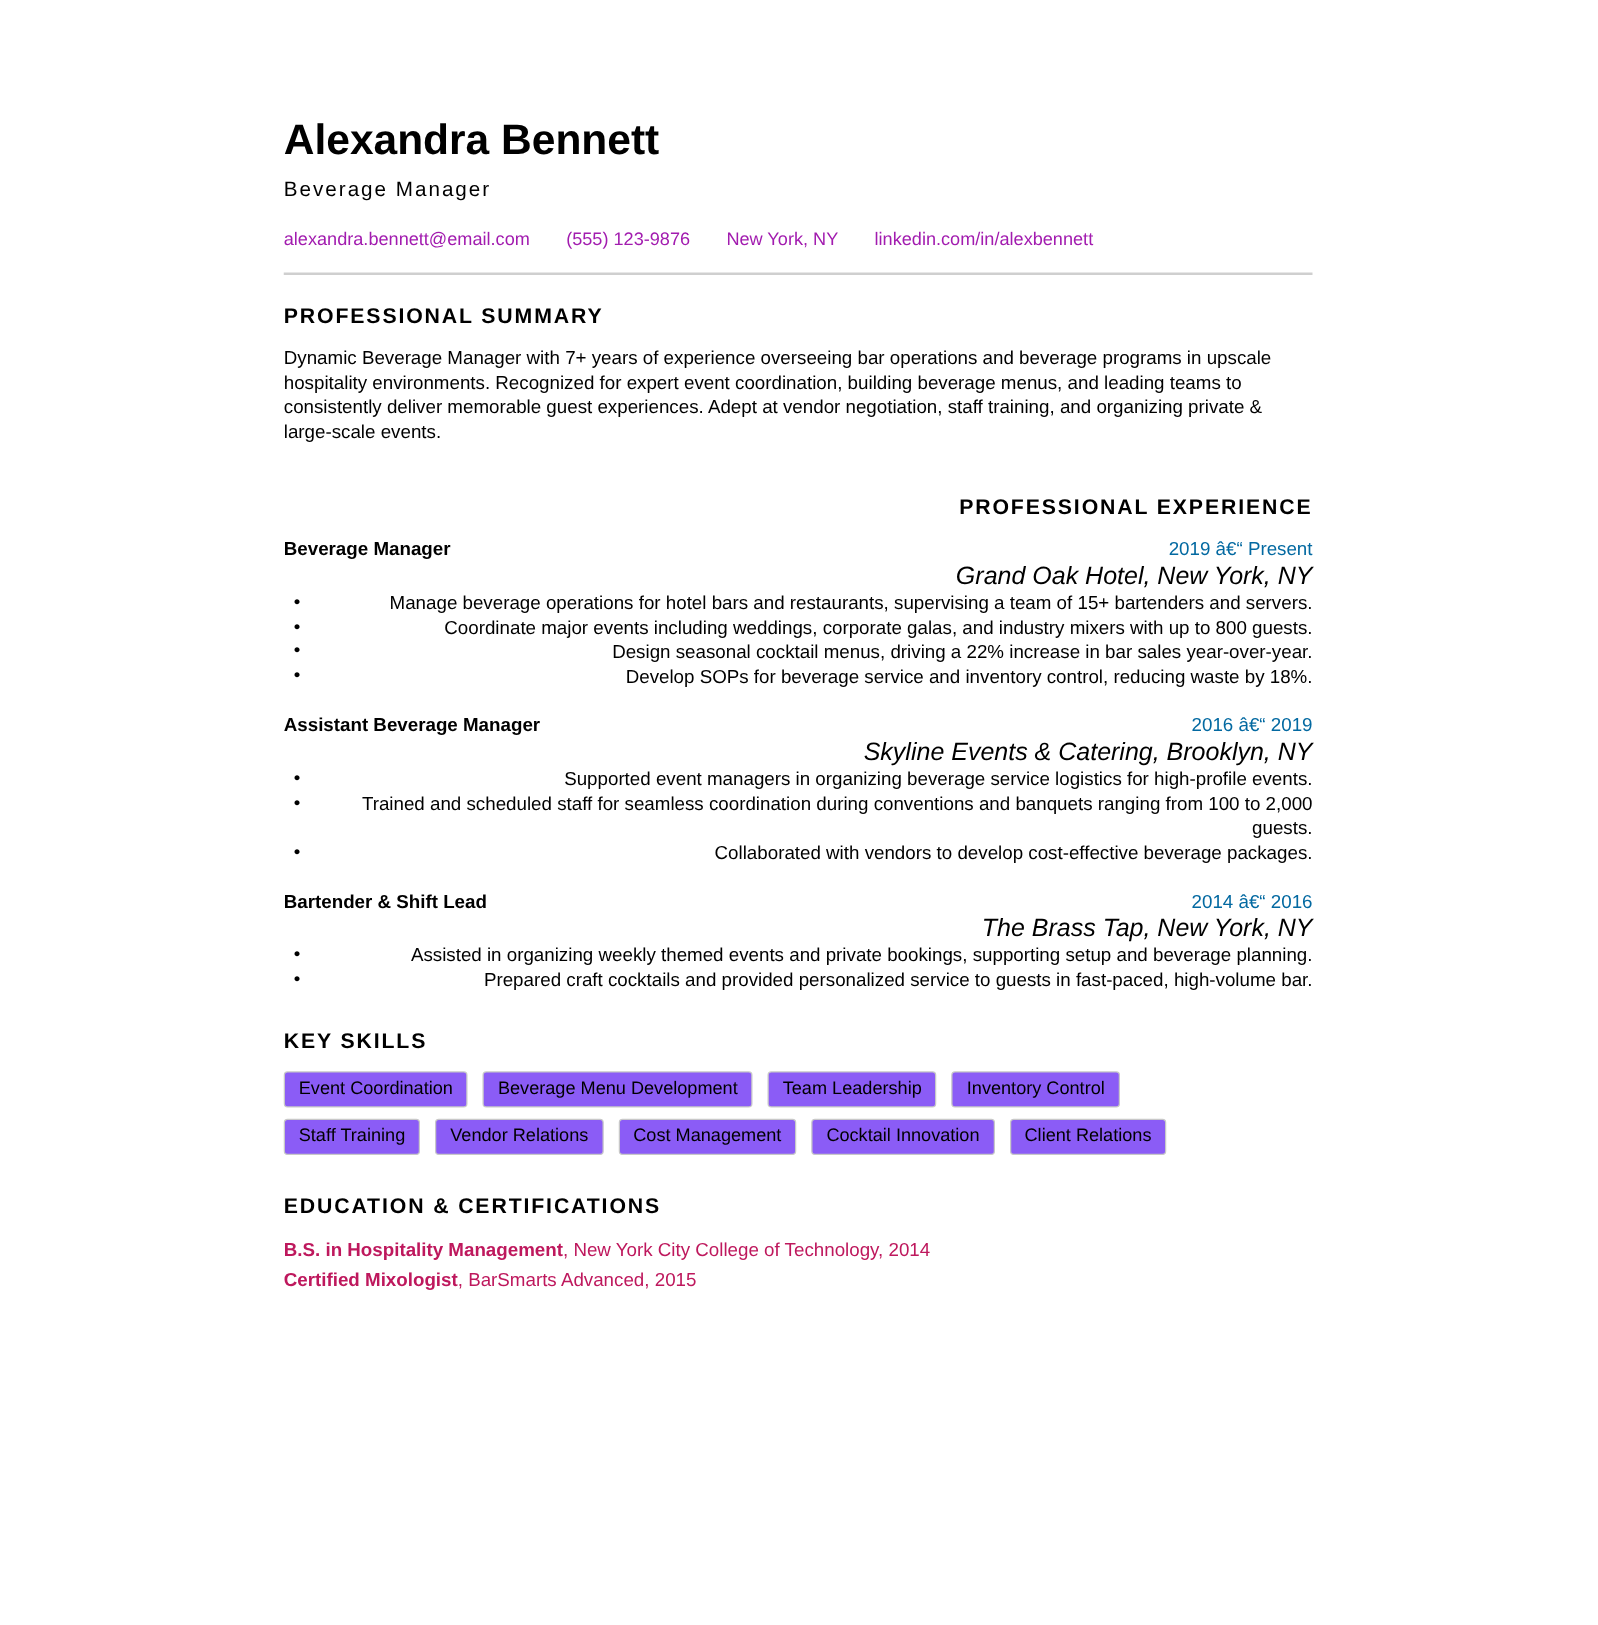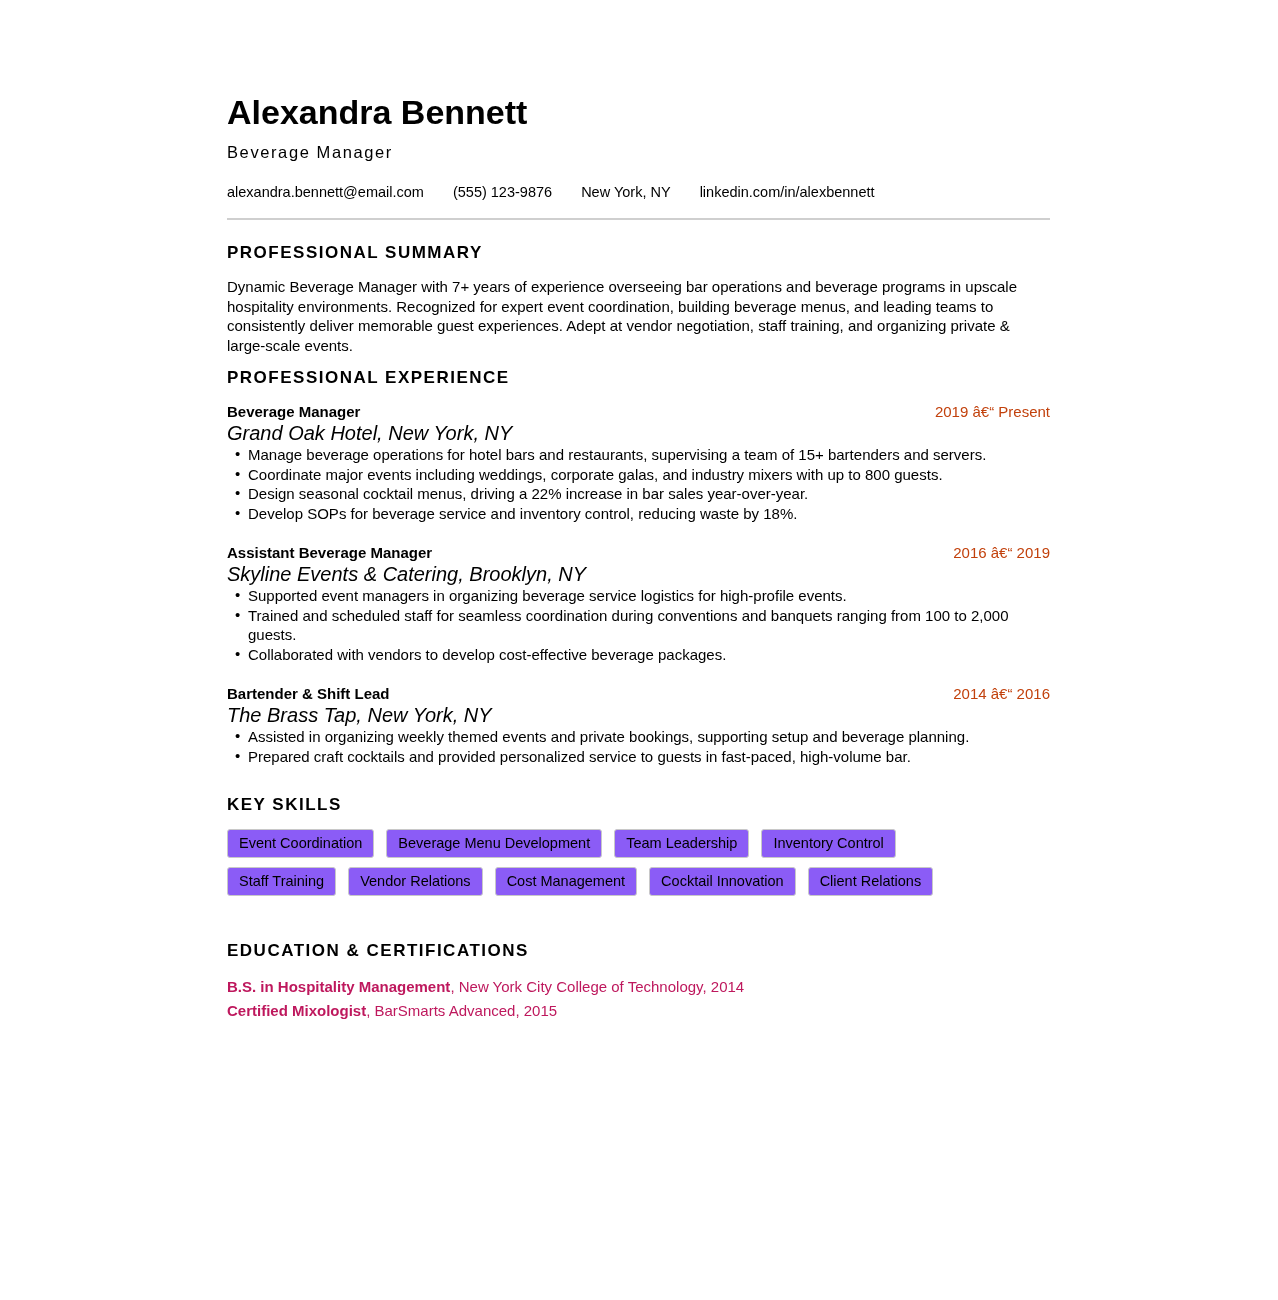--- a/index.html
+++ b/index.html
@@ -50,21 +50,21 @@
   }
   .contact-row {
     margin-top: 19px;
     font-size: 14.5px;
     line-height: 20px;
     white-space: nowrap;
   }
   .contact-item {
     display: inline-block;
     margin-right: 25px;
-    color: #000000;
+    color: #a21caf;
   }
   .contact-item:last-child { margin-right: 0; }
 
   .divider {
     margin-top: 16px;
     border: 0;
     border-top: 2px solid #cfcfcf;
     width: 823px;
     height: 0;
   }
@@ -85,42 +85,42 @@
 
   .summary-text {
     font-size: 15px;
     line-height: 19.5px;
     margin: 0;
     color: #000;
     max-width: 820px;
   }
 
   
-  .section-experience { margin-top: 12px; }
+  .section-experience { margin-top: 40px; text-align: right; }
   .job {
     margin-bottom: 20px;
   }
   .job:last-child { margin-bottom: 0; }
   .job-headline {
     display: flex;
     justify-content: space-between;
     align-items: baseline;
     width: 823px;
   }
   .job-title {
     font-size: 15px;
     font-weight: bold;
     line-height: 20px;
     color: #000;
   }
   .job-dates {
     font-size: 15px;
     font-weight: normal;
     line-height: 20px;
-    color: #c2410c;
+    color: #0369a1;
     white-space: nowrap;
   }
   .job-company {
     font-size: 20px;
     font-style: italic;
     line-height: 20px;
     margin-top: 1px;
     color: #000;
   }
   .bullets {
@@ -160,21 +160,21 @@
     border-radius: 3px;
     background: #8b5cf6;
     padding: 4px 11px 5px 11px;
     font-size: 14.5px;
     line-height: 18px;
     color: #000;
     white-space: nowrap;
   }
 
   
-  .section-education { margin-top: 44px; }
+  .section-education { margin-top: 30px; }
   .edu-entry {
     font-size: 15px;
     line-height: 24px;
     color: #be185d;
   }
   .edu-name { font-weight: bold; }
   .edu-rest { font-weight: normal; }
 </style>
 </head>
 <body>

